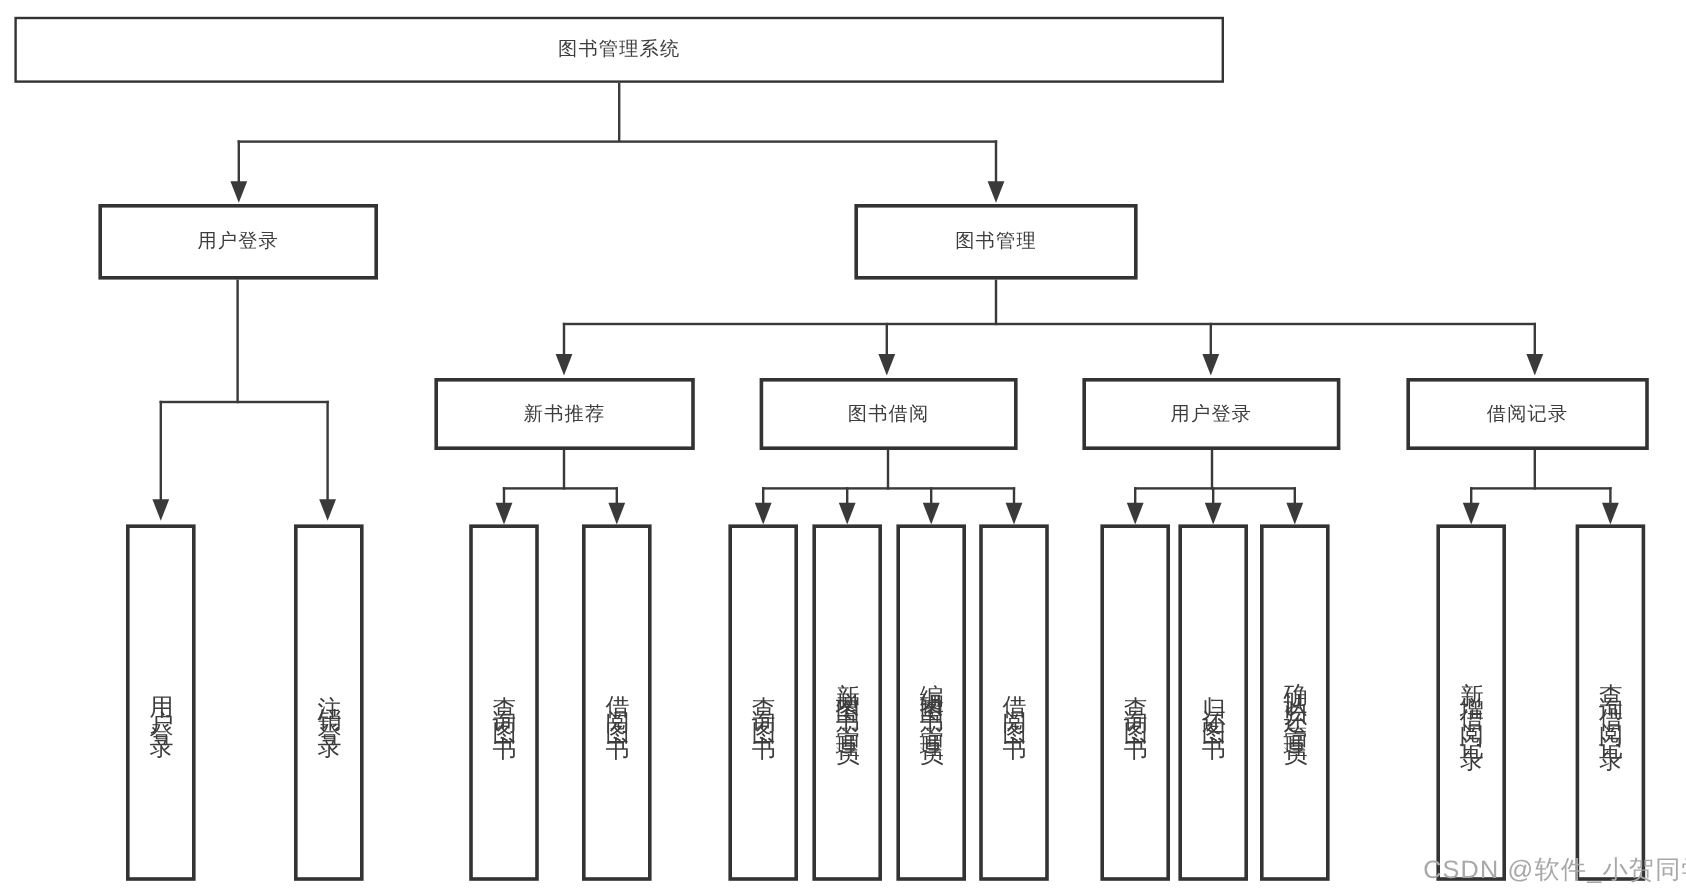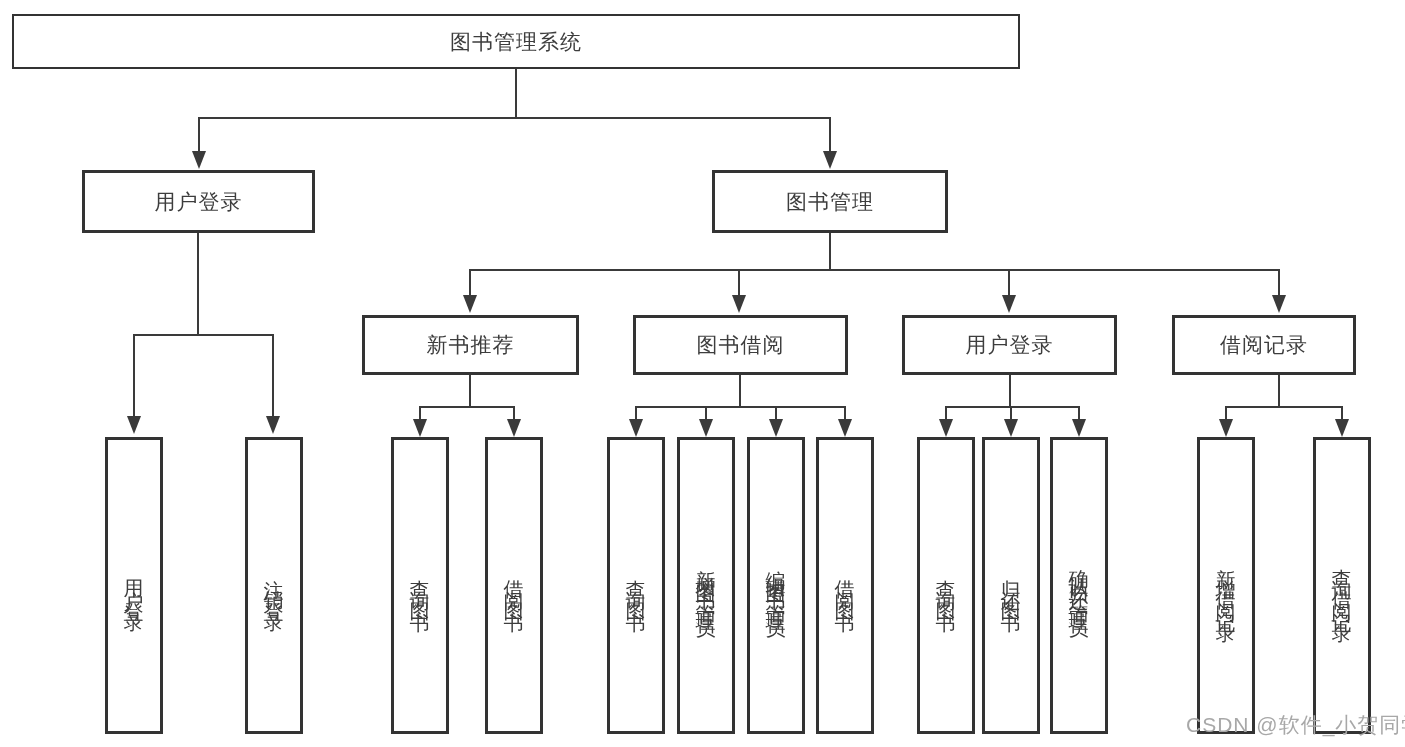--- a/index.html
+++ b/index.html
@@ -20,21 +20,21 @@
     color: var(--text);
     overflow: hidden;
   }
   .box {
     position: absolute;
     background: #fff;
     border: 3px solid var(--border);
     display: flex;
     align-items: center;
     justify-content: center;
-    font-size: 21px;
+    font-size: 16px;
     letter-spacing: 1px;
     color: var(--text);
   }
   .box.root { border-width: 2px; }
   .leaf {
     position: absolute;
     width: 58px;
     height: 297px;
     background: #fff;
     border: 3px solid var(--border);
@@ -115,21 +115,21 @@
 
   <div class="box" style="left:362px; top:315px; width:217px; height:60px;">
     <span>新书推荐</span>
   </div>
   <div class="box" style="left:633px; top:315px; width:215px; height:60px;">
     <span>图书借阅</span>
   </div>
   <div class="box" style="left:902px; top:315px; width:215px; height:60px;">
     <span>用户登录</span>
   </div>
-  <div class="box" style="left:1172px; top:315px; width:184px; height:60px;">
+  <div class="box" style="left:1172px; top:315px; width:202px; height:60px;">
     <span>借阅记录</span>
   </div>
 
   <div class="vline" style="left:469px; top:375px; height:33px;"></div>
   <div class="hline" style="left:419px; top:406px; width:96px;"></div>
   <div class="vline" style="left:419px; top:406px; height:14px;"></div>
   <div class="arrow" style="left:413px; top:419px;"></div>
   <div class="vline" style="left:513px; top:406px; height:14px;"></div>
   <div class="arrow" style="left:507px; top:419px;"></div>
 

